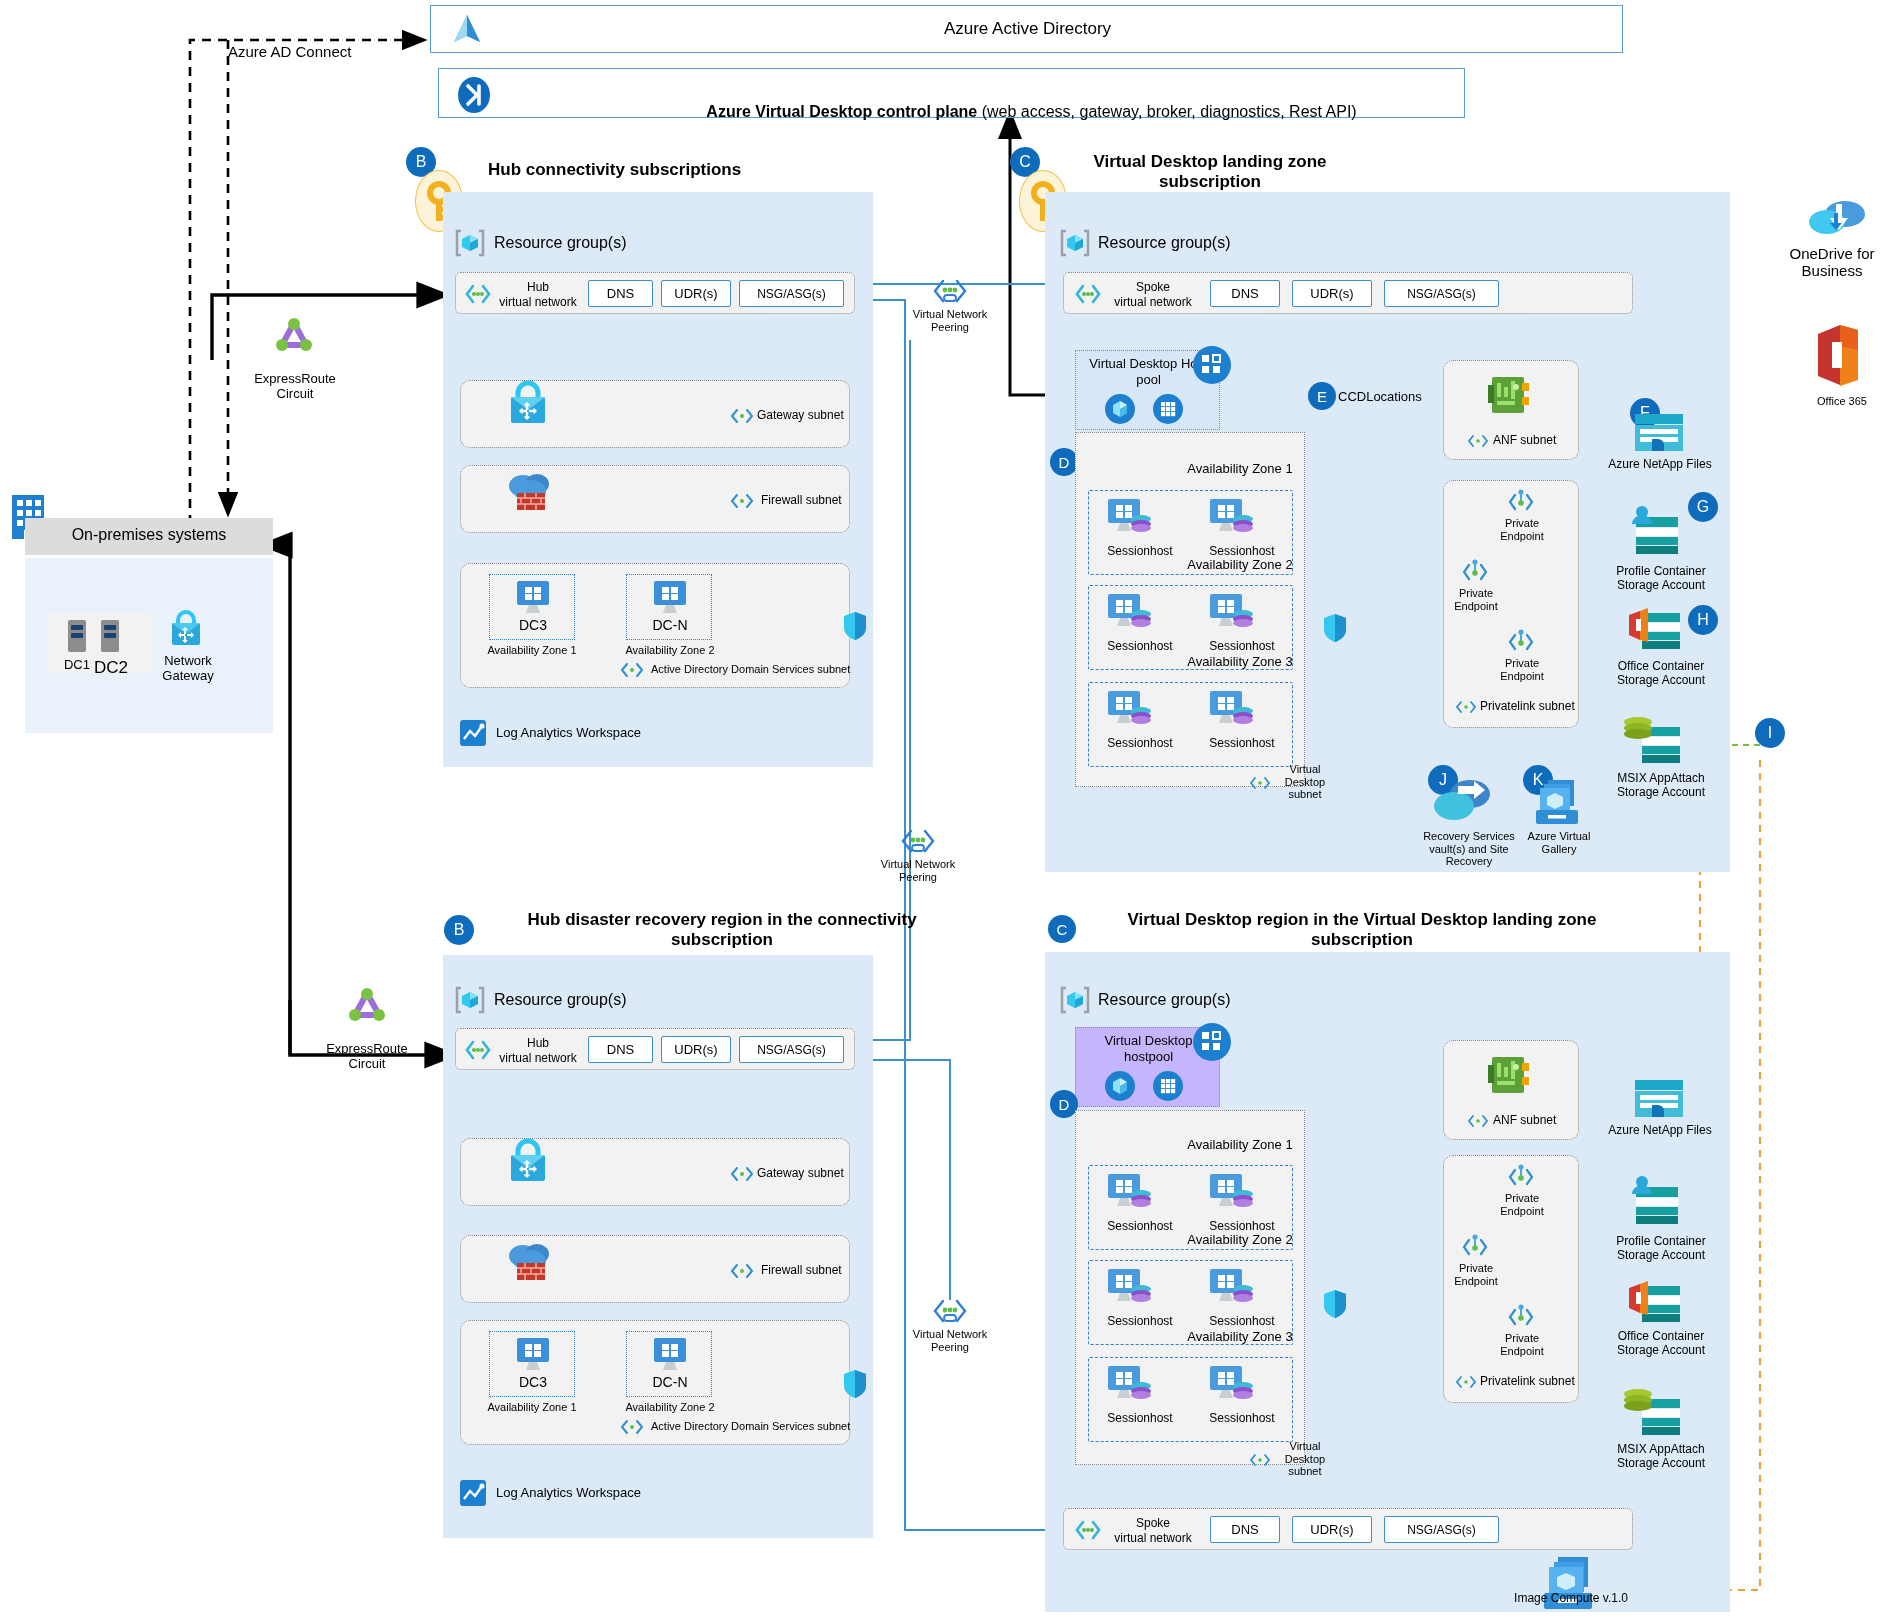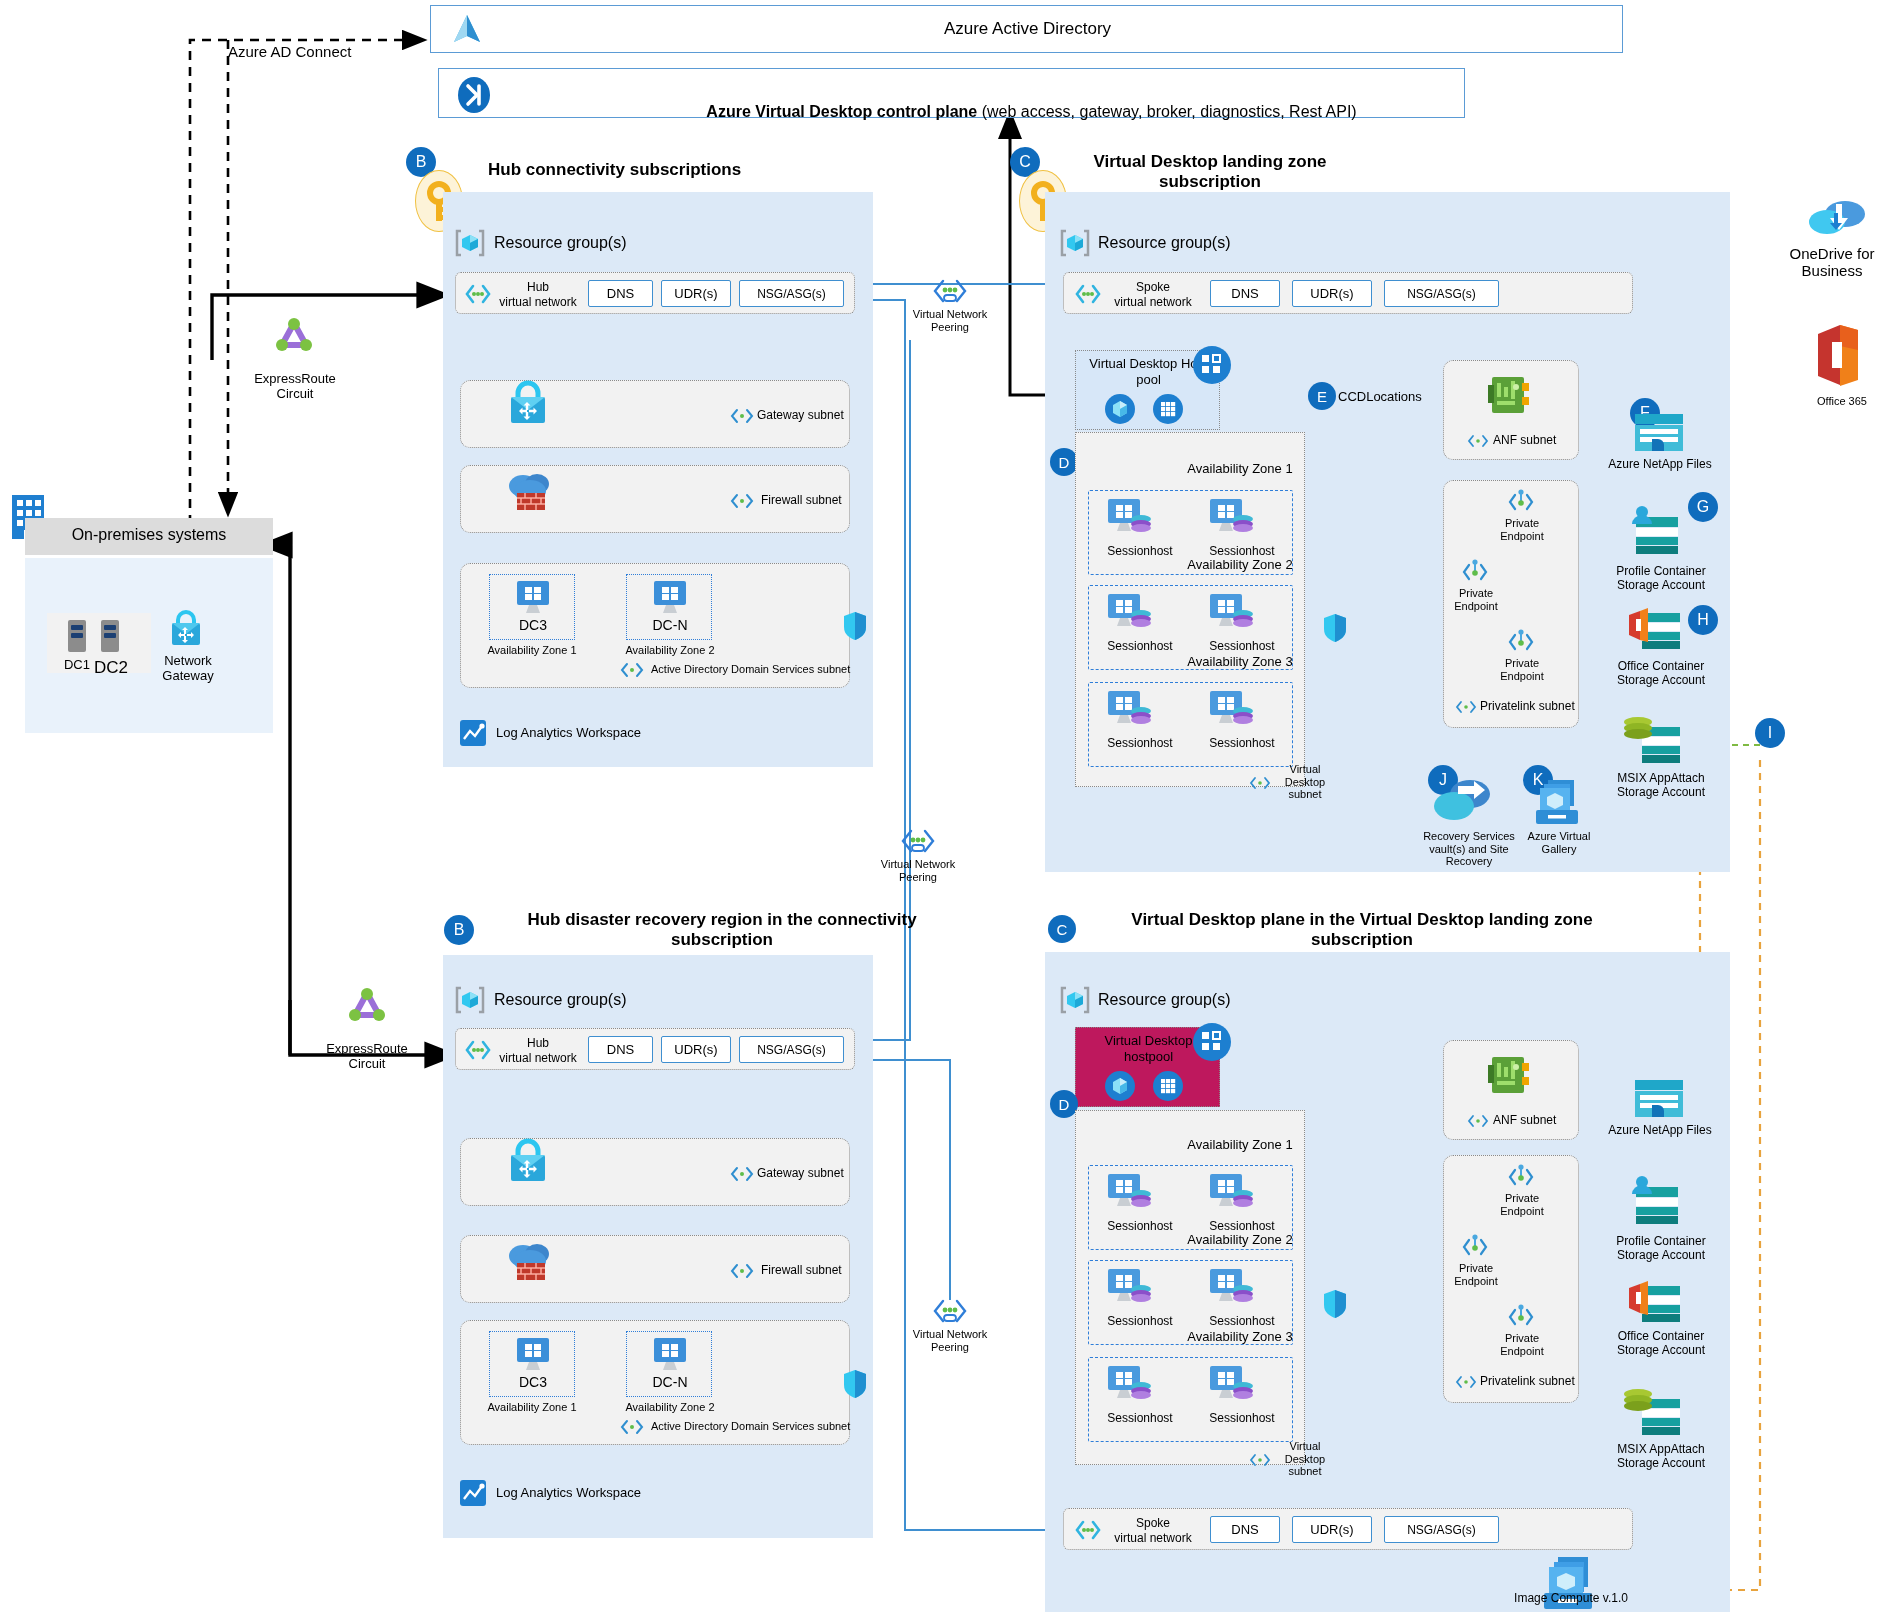--- a/index.html
+++ b/index.html
@@ -921,37 +921,37 @@
       <rect x="8" y="10" width="30" height="26" fill="#56b3f0"></rect>
       <polygon points="23,15 31,19 31,27 23,31 15,27 15,19" fill="#cfeefb"></polygon>
       <rect x="4" y="32" width="42" height="14" rx="2" fill="#2f8ed6"></rect>
       <rect x="16" y="37" width="18" height="3.5" fill="#fff"></rect>
     </svg>
   </div>
   <div class="txt ctr lbl-xs" style="left:1512px;top:830px;width:94px;font-size:11px;">Azure Virtual
 Gallery</div>
 
   <div class="badge" style="left:1048px;top:915px;width:28px;height:28px;font-size:15px;">C</div>
-  <div class="txt lbl-title ctr" style="left:1062px;top:910px;width:600px;font-size:17px;">Virtual Desktop plane in the Virtual Desktop landing zone
+  <div class="txt lbl-title ctr" style="left:1062px;top:910px;width:600px;font-size:17px;">Virtual Desktop region in the Virtual Desktop landing zone
 subscription</div>
 
   <div class="abs panel-blue" style="left:1045px;top:952px;width:685px;height:660px;"></div>
 
   <div class="ico" style="left:1060px;top:985px;width:30px;height:30px;">
     <svg width="30" height="30" viewBox="0 0 30 30">
       <path d="M6 3 h-4 v24 h4" stroke="#9aa0a6" stroke-width="2.5" fill="none"></path>
       <path d="M24 3 h4 v24 h-4" stroke="#9aa0a6" stroke-width="2.5" fill="none"></path>
       <polygon points="15,7 23,11 23,19 15,23 7,19 7,11" fill="#32c8f0"></polygon>
       <polygon points="15,7 23,11 15,15" fill="#8ce1f7"></polygon>
       <polygon points="15,15 23,11 23,19 15,23" fill="#1da9d8"></polygon>
     </svg>
   </div>
   <div class="txt" style="left:1098px;top:991px;width:220px;font-size:16px;">Resource group(s)</div>
 
-  <div class="abs" style="left:1075px;top:1027px;width:145px;height:80px;border:1.5px dotted #8a8a8a;background:#be185d;">
+  <div class="abs" style="left:1075px;top:1027px;width:145px;height:80px;border:1.5px dotted #8a8a8a;background:#c4b5fd;">
     <div class="txt ctr lbl-sub" style="left:0;top:5px;width:145px;font-size:13px;line-height:1.2;">Virtual Desktop
 hostpool</div>
     <div class="ico" style="left:28px;top:42px;width:32px;height:32px;">
       <svg width="32" height="32" viewBox="0 0 32 32">
         <circle cx="16" cy="16" r="15" fill="#1d7fd0"></circle>
         <polygon points="16,8 23,12 23,20 16,24 9,20 9,12" fill="#8ce1f7"></polygon>
         <polygon points="16,8 23,12 16,16" fill="#c7eefb"></polygon>
         <polygon points="16,16 23,12 23,20 16,24" fill="#47b8e8"></polygon>
       </svg>
     </div>

